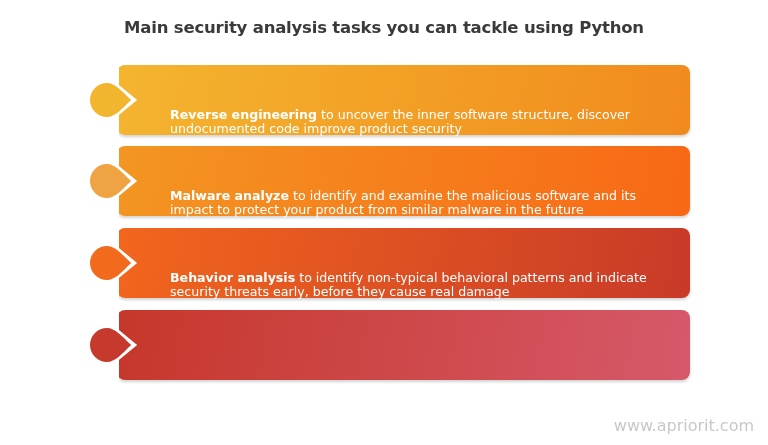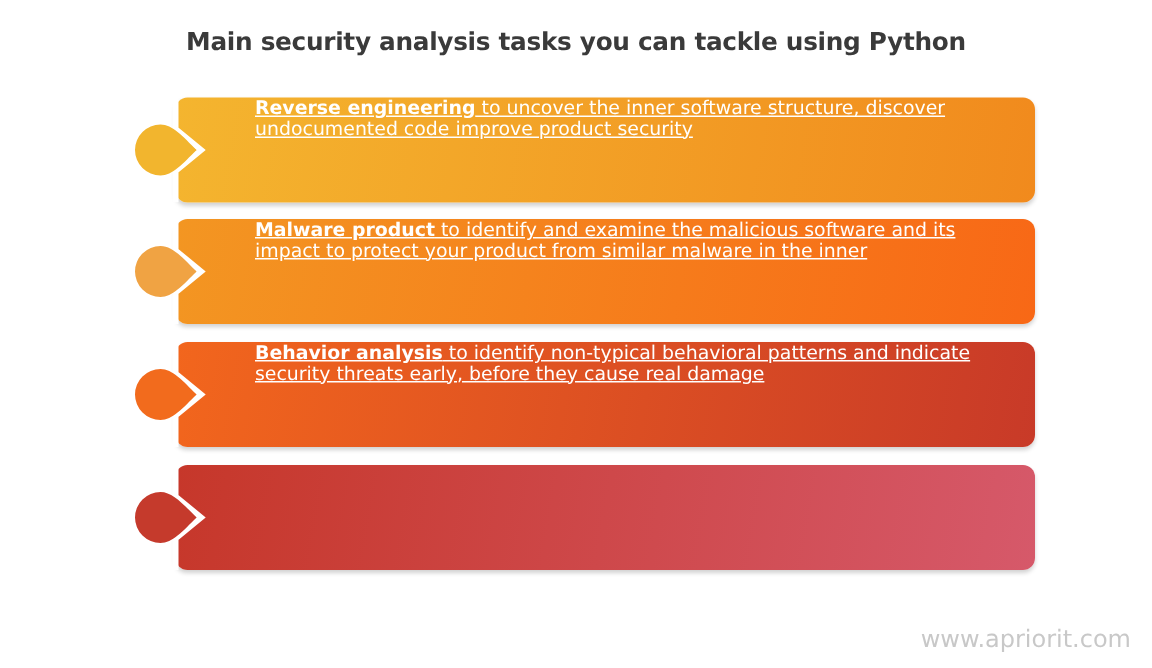--- a/index.html
+++ b/index.html
@@ -13,22 +13,22 @@
   }
   .row { position: absolute; left: 0; width: 768px; height: 70px; }
   .bar {
     position: absolute; left: 117px; top: 0; width: 573px; height: 70px;
     border-radius: 8px;
     box-shadow: 0 2px 3px rgba(0,0,0,0.18);
   }
   .notch { position: absolute; left: 84px; top: 0; width: 60px; height: 70px; }
   .text {
     position: absolute; left: 170px; top: 0; width: 510px; height: 70px;
-    display: flex; align-items: flex-start;
-    color: #ffffff; font-size: 12.6px; line-height: 13.5px; text-decoration: underline;
+    display: flex; align-items: flex-end;
+    color: #ffffff; font-size: 12.6px; line-height: 13.5px;
   }
   .text p { margin: 0; }
   .text b { font-weight: bold; }
   .footer {
     position: absolute; right: 14px; bottom: 10px;
     font-size: 16px; color: #c8c8c8;
   }
 </style>
 </head>
 <body>
@@ -46,21 +46,21 @@
   </div>
 </div>
 
 <div class="row" style="top:146px">
   <div class="bar" style="background: linear-gradient(100deg, rgb(243, 150, 34) 0%, rgb(248, 104, 22) 100%);"></div>
   <svg class="notch" viewBox="0 0 60 70">
     <path d="M33 0 L33 21 L50 35 L33 49 L33 70" fill="none" stroke="#ffffff" stroke-width="4"></path>
     <path class="drop" d="M23 18 A17 17 0 1 0 23 52 C31 52 38 44 47 35 C38 26 31 18 23 18 Z" fill="#F0A343"></path>
   </svg>
   <div class="text">
-    <p><b>Malware product</b><span> to identify and examine the malicious software and its impact to protect your product from similar malware in the inner</span></p>
+    <p><b>Malware analyze</b><span> to identify and examine the malicious software and its impact to protect your product from similar malware in the future</span></p>
   </div>
 </div>
 
 <div class="row" style="top:228px">
   <div class="bar" style="background: linear-gradient(100deg, rgb(242, 102, 29) 0%, rgb(200, 58, 40) 100%);"></div>
   <svg class="notch" viewBox="0 0 60 70">
     <path d="M33 0 L33 21 L50 35 L33 49 L33 70" fill="none" stroke="#ffffff" stroke-width="4"></path>
     <path class="drop" d="M23 18 A17 17 0 1 0 23 52 C31 52 38 44 47 35 C38 26 31 18 23 18 Z" fill="#F26B1D"></path>
   </svg>
   <div class="text">

